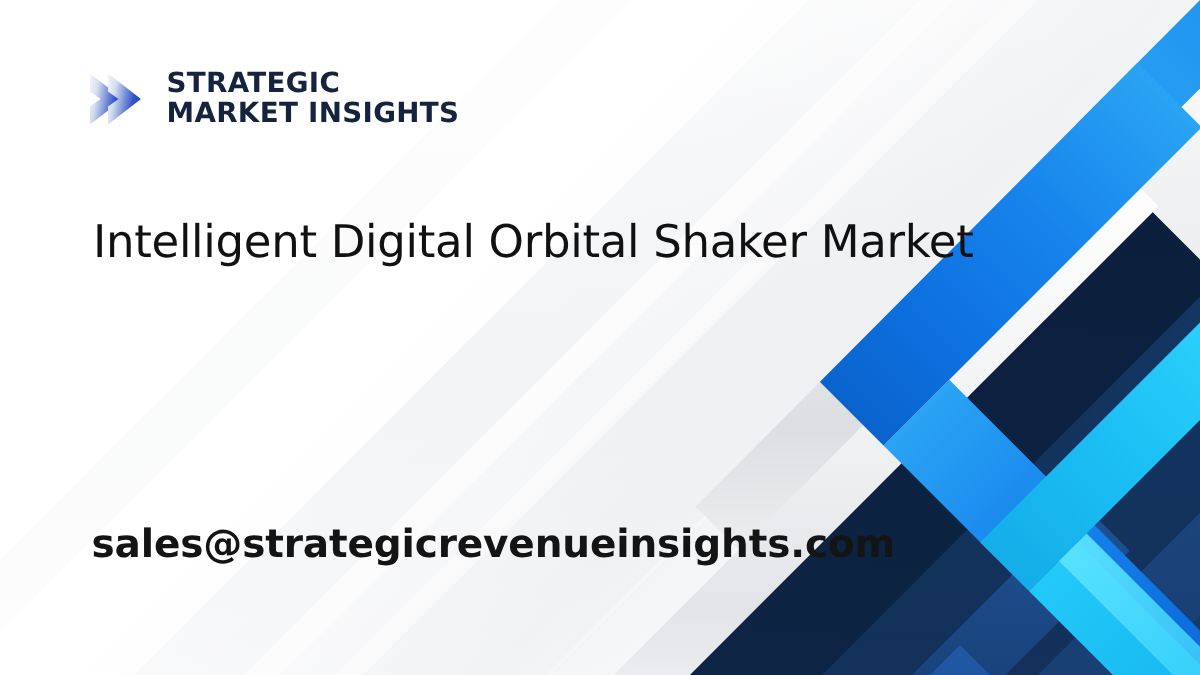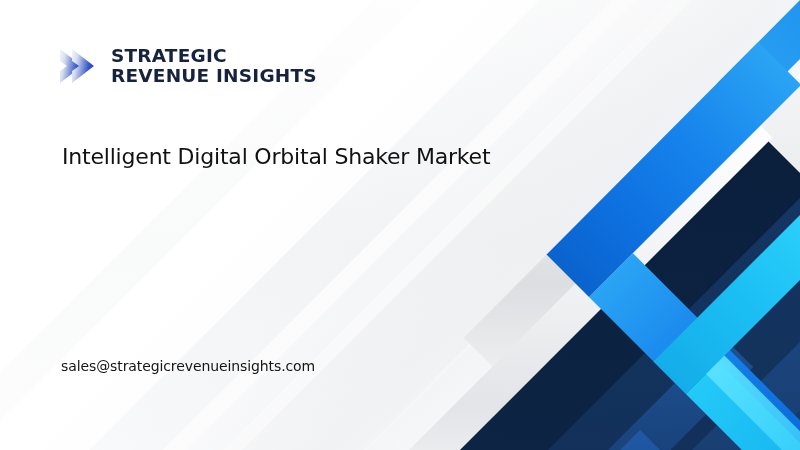--- a/index.html
+++ b/index.html
@@ -198,33 +198,33 @@
     white-space: nowrap;
   }
 
   
   .title {
     position: absolute;
     left: 62px;
     top: 143px;
     width: 680px;
     font-family: "DejaVu Sans", sans-serif;
-    font-size: 22px;
+    font-size: 30px;
     font-weight: 400;
     color: #111111;
     line-height: 1.25;
     letter-spacing: -.2px;
   }
   .email {
     position: absolute;
     left: 61px;
-    top: 358px;
-    font-family: "DejaVu Sans", sans-serif;
-    font-size: 14px;
-    font-weight: 400;
+    top: 348px;
+    font-family: "DejaVu Sans", sans-serif;
+    font-size: 26px;
+    font-weight: 700;
     color: #141414;
     letter-spacing: -.1px;
     white-space: nowrap;
   }
 </style>
 </head>
 <body>
 
 <div id="slide">
 
@@ -266,20 +266,20 @@
           <stop offset="58%" stop-color="#7b92d9"></stop>
           <stop offset="85%" stop-color="#3352c9"></stop>
           <stop offset="100%" stop-color="#2b4fc4"></stop>
         </linearGradient>
       </defs>
       <path d="M2 5 L24 22 L2 39 L2 27 L9 22 L2 17 Z" fill="url(#markGrad)"></path>
       <path d="M14 5 L36 22 L14 39 L14 27 L21 22 L14 17 Z" fill="url(#markGrad)"></path>
     </svg>
     <div class="logo-text">
       <div class="logo-l1">STRATEGIC</div>
-      <div class="logo-l2">REVENUE INSIGHTS</div>
+      <div class="logo-l2">MARKET INSIGHTS</div>
     </div>
   </div>
 
   <div class="title">Intelligent Digital Orbital Shaker Market</div>
   <div class="email">sales@strategicrevenueinsights.com</div>
 
 </div>
 
 </body></html>

